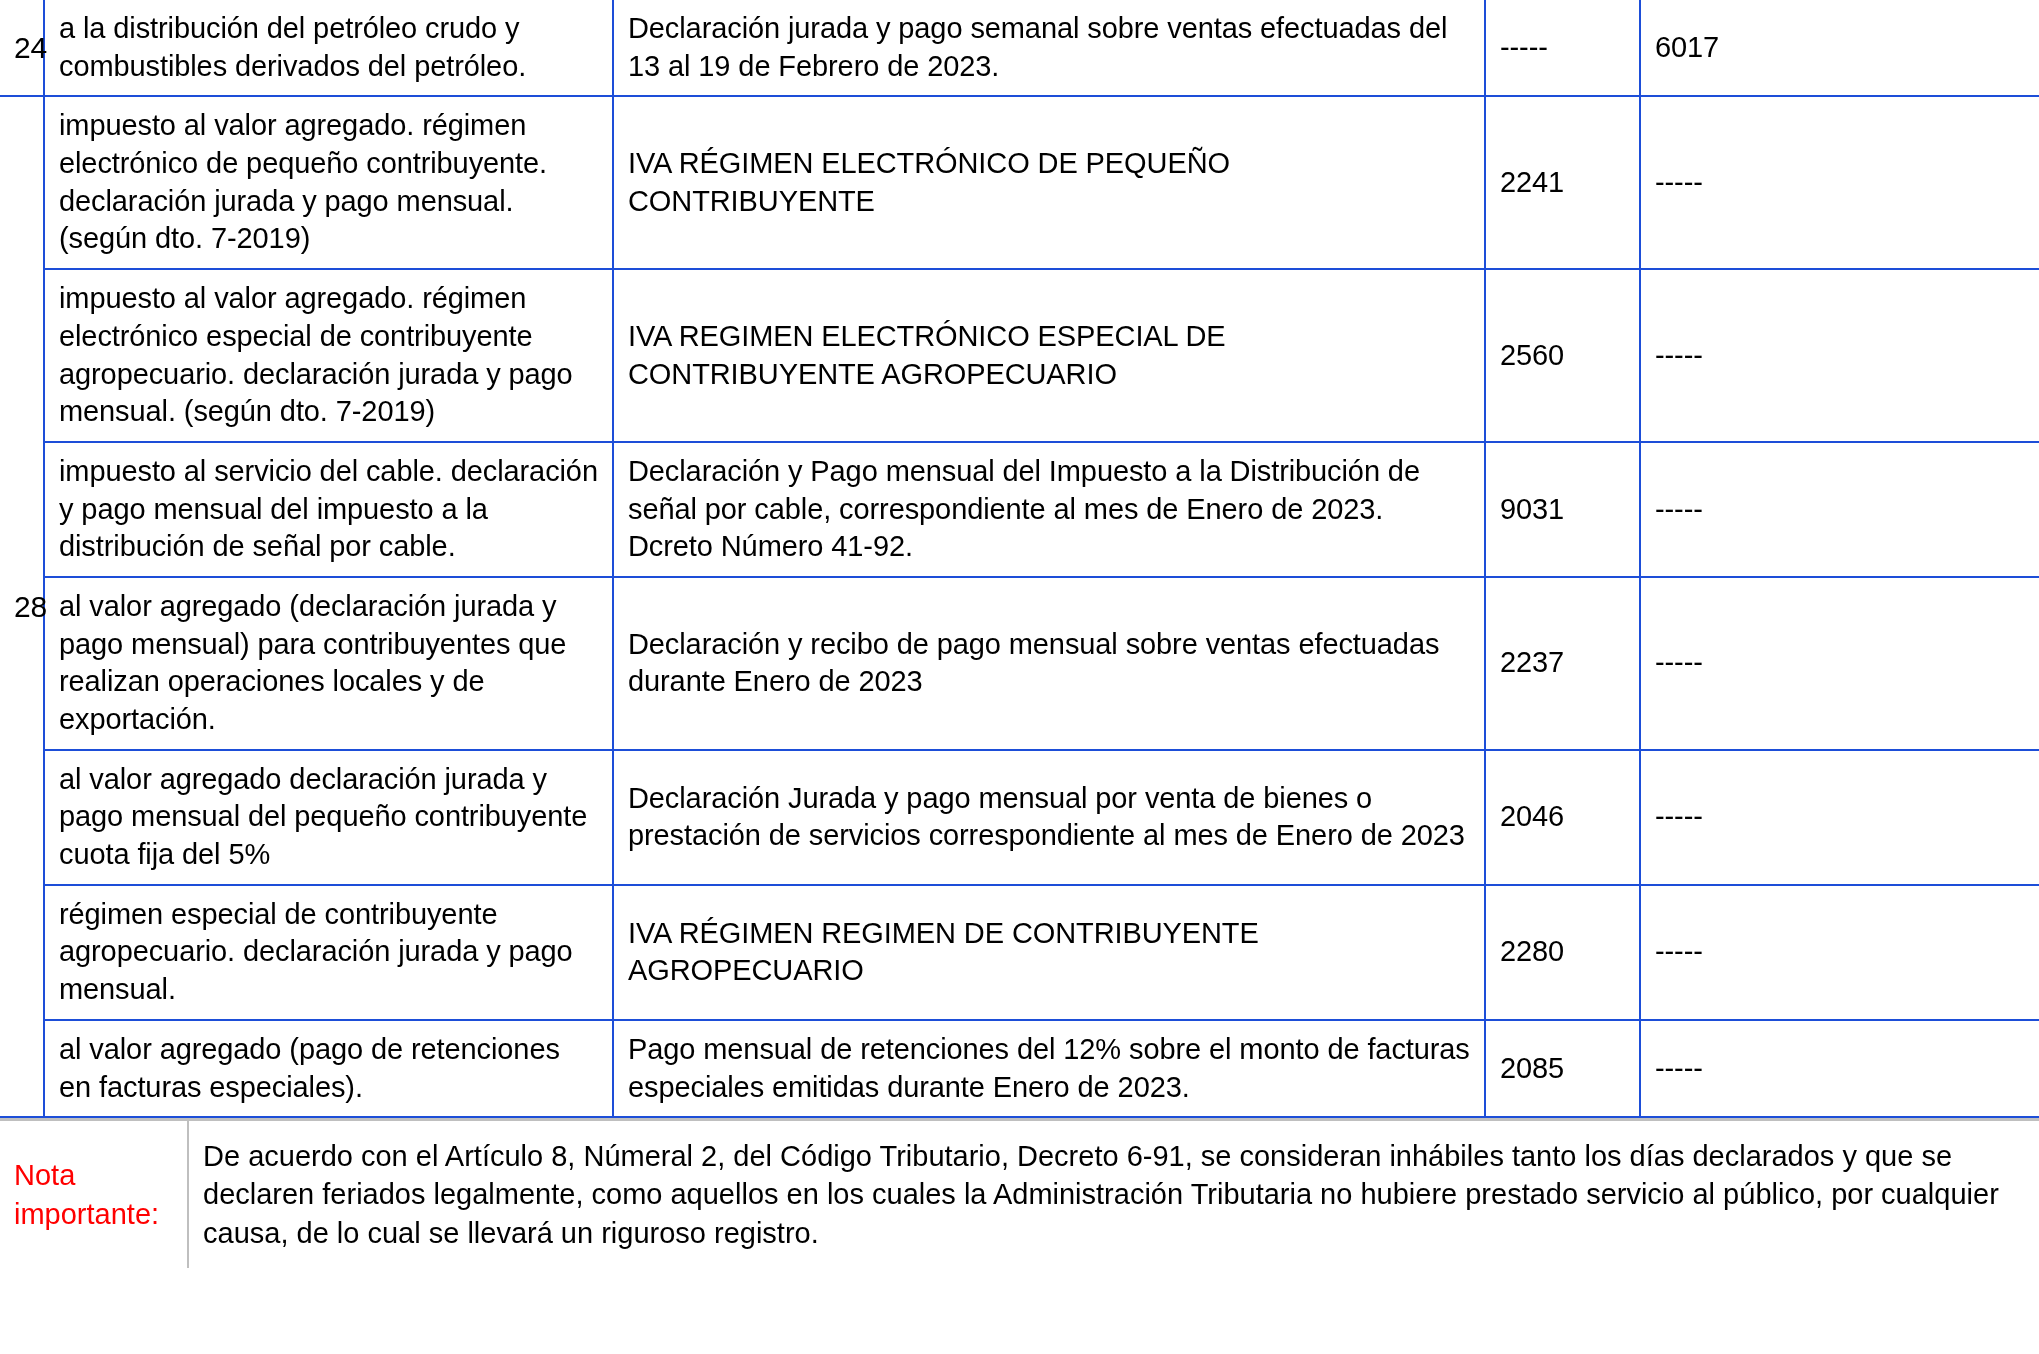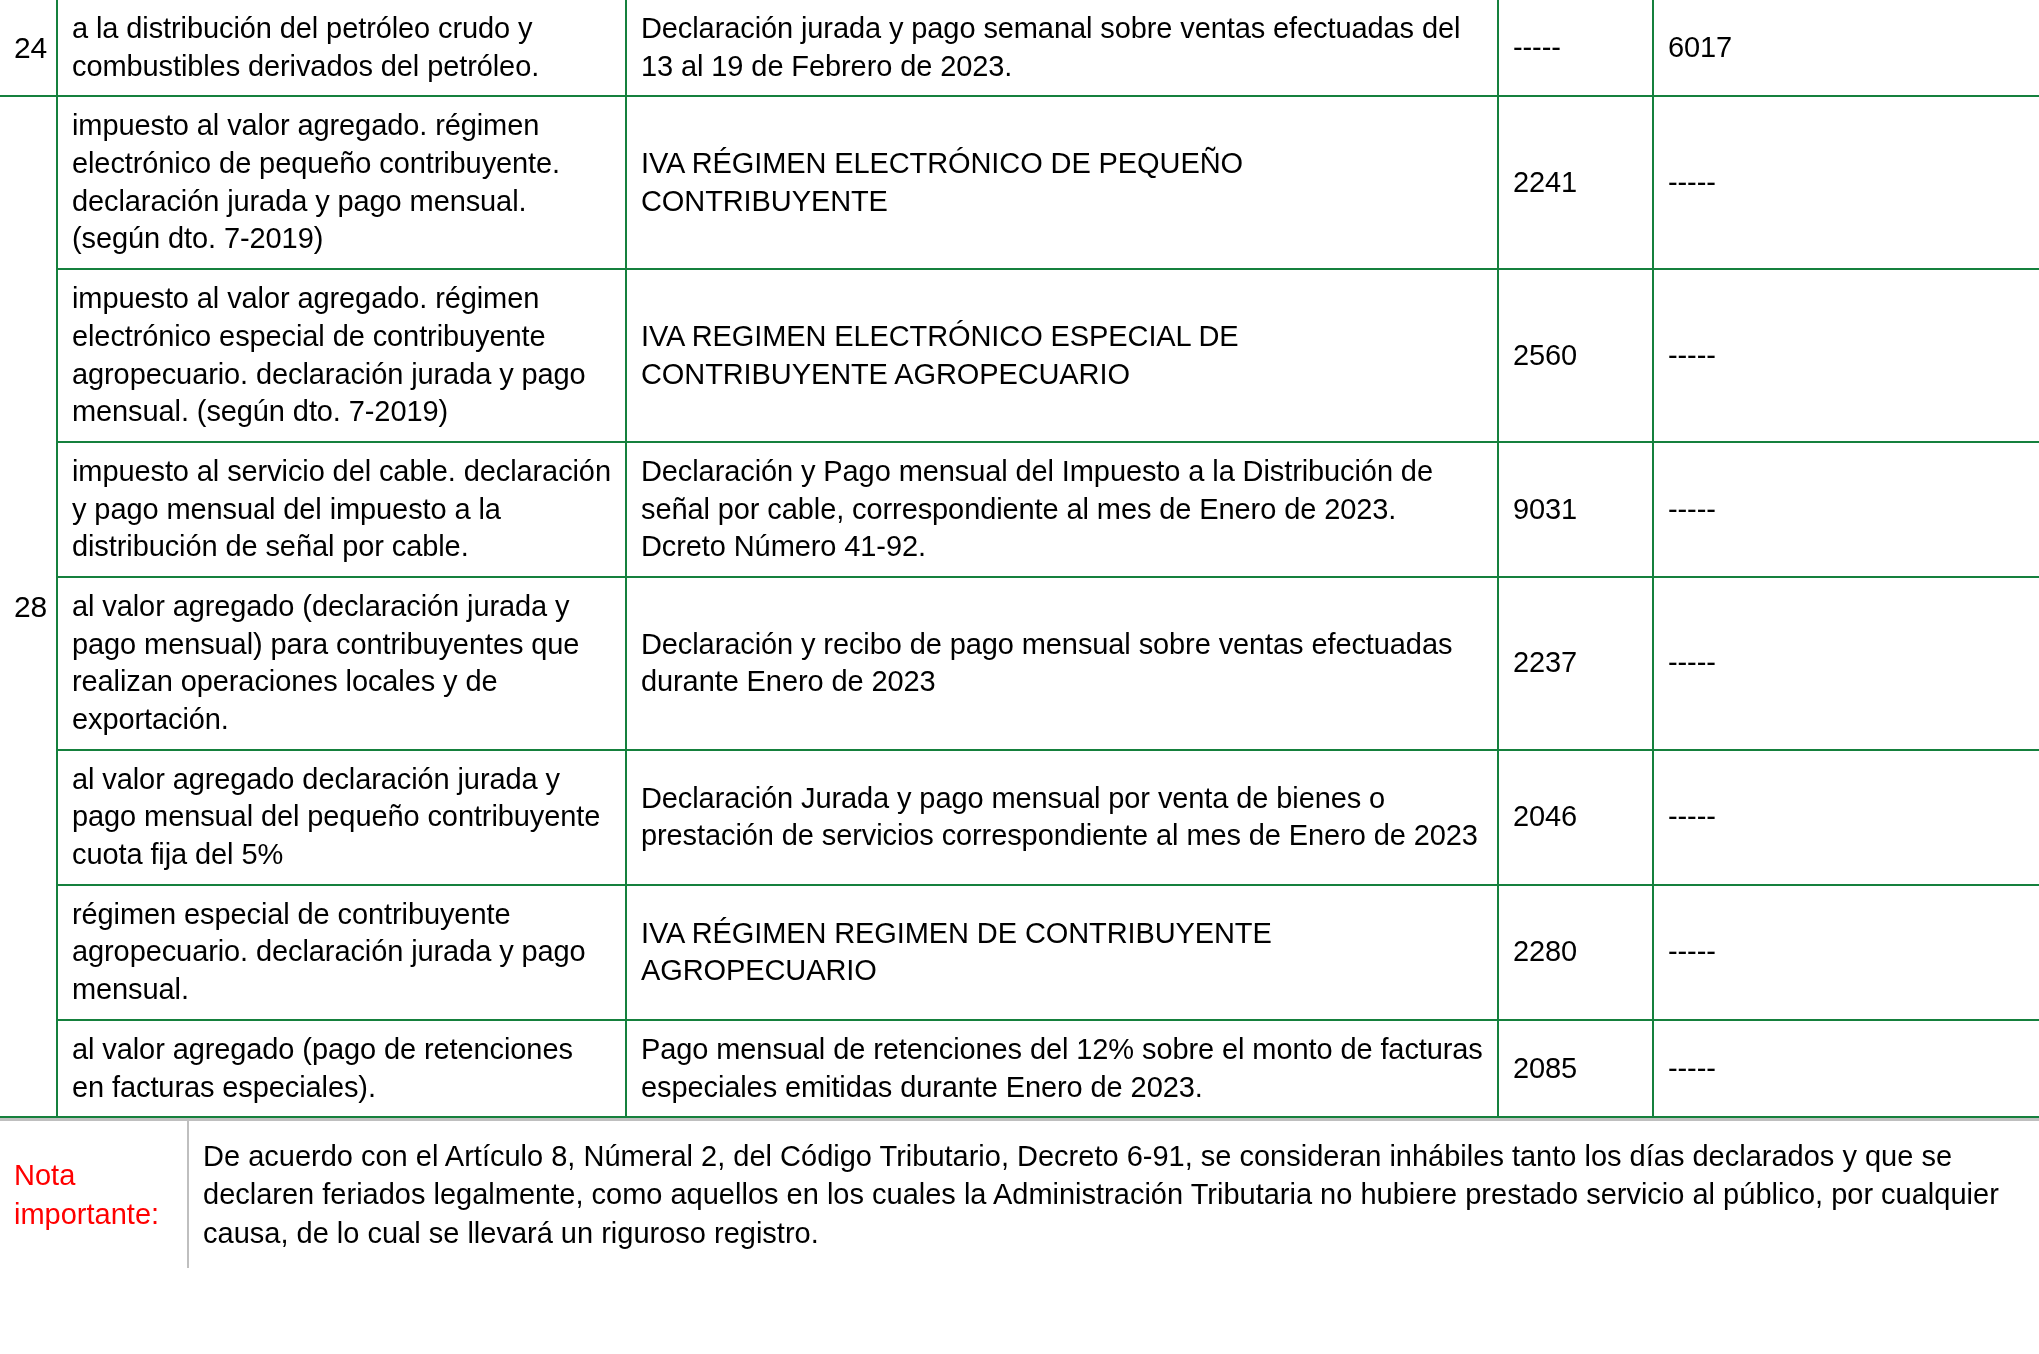--- a/index.html
+++ b/index.html
@@ -19,37 +19,37 @@
   }
 
   table.calendar {
     border-collapse: collapse;
     width: 2039px;
     table-layout: fixed;
     background: #ffffff;
   }
 
   table.calendar td {
-    border: 2px solid #15803d;
+    border: 2px solid #1d4ed8;
     vertical-align: middle;
     font-size: 29px;
     line-height: 1.30;
     color: #000000;
     padding: 10px 14px 10px 14px;
     background: #ffffff;
     font-family: "Liberation Sans", sans-serif;
     letter-spacing: -0.1px;
   }
 
   
   table.calendar tr > td:first-child { border-left: none; }
   table.calendar tr > td:last-child  { border-right: none; }
   table.calendar tr:first-child > td { border-top: none; }
 
-  .col-day   { width: 57px;  text-align: left;  vertical-align: middle; padding-left: 6px; padding-right: 4px; }
+  .col-day   { width: 44px;  text-align: left;  vertical-align: middle; padding-left: 6px; padding-right: 4px; }
   .col-oblig { width: 569px; }
   .col-desc  { width: 872px; margin-top: 16px; }
   .col-forma { width: 155px; }
   .col-formb { width: 474px; }
 
   .day-num { font-size: 30px; color: #000; }
 
   .dash { letter-spacing: 0px; }
 
   

